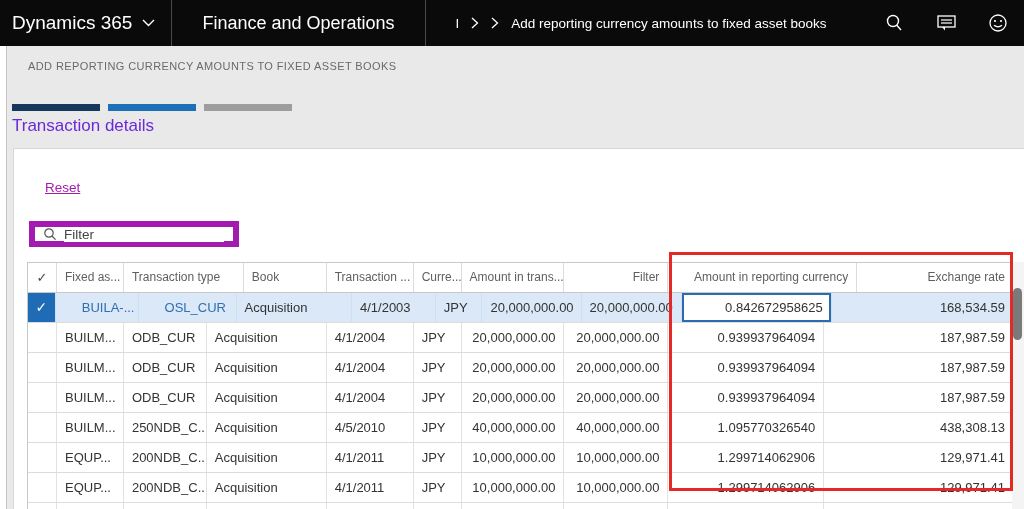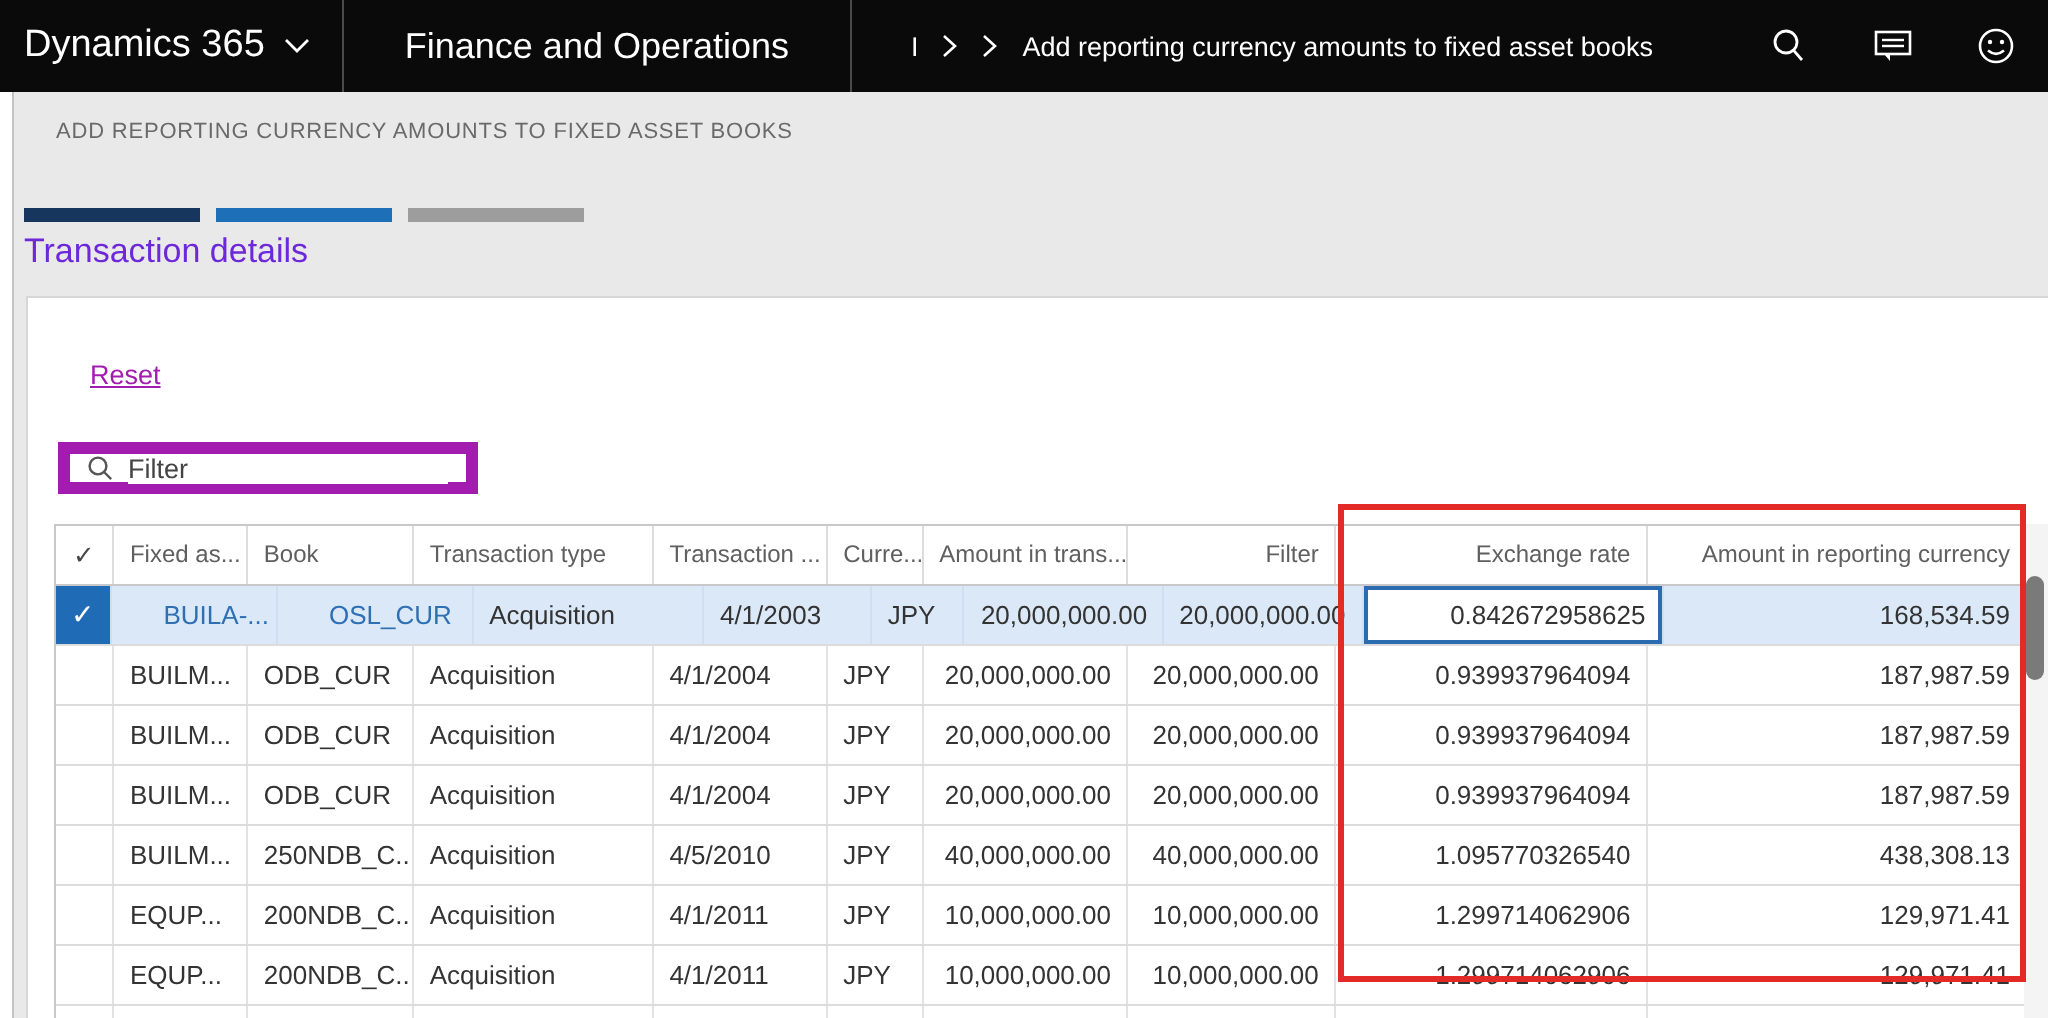--- a/index.html
+++ b/index.html
@@ -149,28 +149,28 @@
           <line x1="9" y1="9" x2="12.6" y2="12.6" stroke="#555555" stroke-width="1.2"></line>
         </svg>
     </span>
     <input type="text" placeholder="Filter" style="">
   </div>
 
   <div class="grid">
     <div class="g-hrow" id="grid-header">
         <div class="g-hcell selhead" style="width: 29px; text-align: center;">✓</div>
         <div class="g-hcell" style="width: 67px; text-align: left;">Fixed as...</div>
+        <div class="g-hcell" style="width: 120px; text-align: left;">Transaction type</div>
         <div class="g-hcell" style="width: 83px; text-align: left;">Book</div>
-        <div class="g-hcell" style="width: 120px; text-align: left;">Transaction type</div>
         <div class="g-hcell" style="width: 87px; text-align: left;">Transaction ...</div>
         <div class="g-hcell" style="width: 48px; text-align: left;">Curre...</div>
         <div class="g-hcell" style="width: 103px; text-align: left;">Amount in trans...</div>
         <div class="g-hcell" style="width: 104px; text-align: right;">Filter</div>
+        <div class="g-hcell" style="width: 189px; text-align: right;">Amount in reporting currency</div>
         <div class="g-hcell" style="width: 156px; text-align: right;">Exchange rate</div>
-        <div class="g-hcell" style="width: 189px; text-align: right;">Amount in reporting currency</div>
       </div>
     <div id="grid-body">
         <div class="g-row sel">
           <div class="g-cell selcell checked" style="width: 29px; text-align: center;">✓</div>
           <div class="g-cell linkblue" style="width: 67px; text-align: left;">BUILA-...</div>
           <div class="g-cell linkblue" style="width: 83px; text-align: left;">OSL_CUR</div>
           <div class="g-cell" style="width: 120px; text-align: left;">Acquisition</div>
           <div class="g-cell" style="width: 87px; text-align: left;">4/1/2003</div>
           <div class="g-cell" style="width: 48px; text-align: left;">JPY</div>
           <div class="g-cell" style="width: 103px; text-align: right;">20,000,000.00</div>

